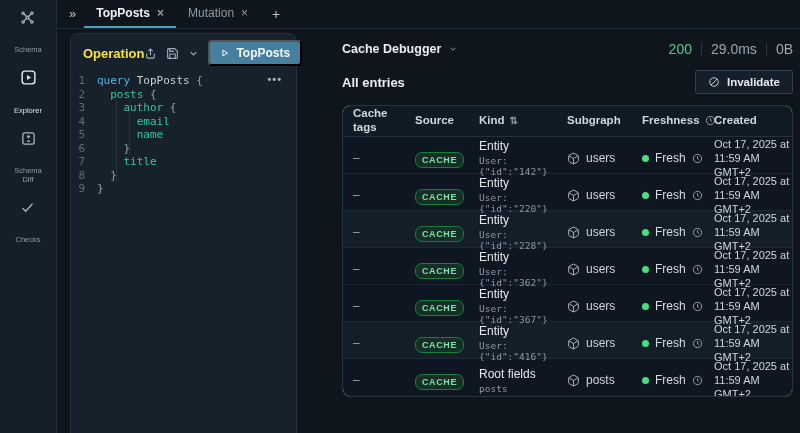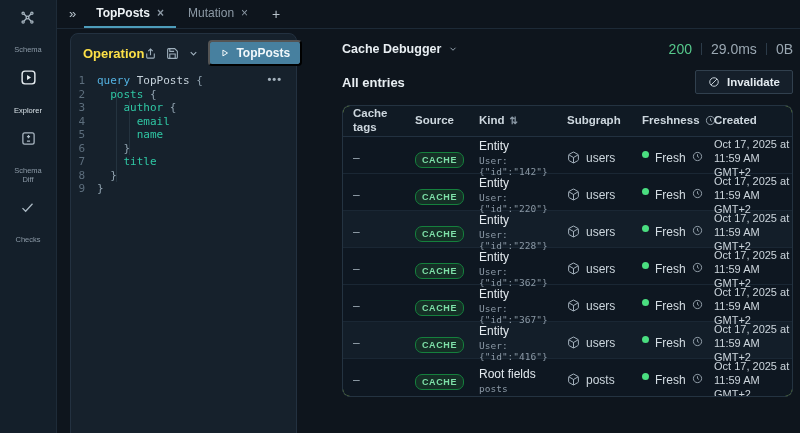--- a/index.html
+++ b/index.html
@@ -96,21 +96,21 @@
   .body-row:last-child { border-bottom:none; }
   .body-row.alt { background:#131e29; }
   .dash { color:#9aa7b2; font-size:12px; }
   .badge {
     display:inline-block; padding:2px 6px; font-size:9px; font-weight:bold;
     letter-spacing:0.6px; color:#7ee0a8; background:#152f26;
     border:1px solid #15803d; border-radius:7px;
   }
   .kind-title { font-size:12px; color:#e2e9ee; }
   .kind-detail { font-family:"DejaVu Sans Mono", monospace; font-size:9.5px; color:#8b99a6; margin-top:2px; }
-  .sub-cell, .fresh-cell { display:flex; gap:6px; }
+  .sub-cell, .fresh-cell { display:flex; align-items:center; gap:6px; }
   .sub-cell .ric { color:#a8b5c0; }
   .sub-label { font-size:12px; color:#ccd6dd; }
   .dot { width:7px; height:7px; border-radius:50%; background:#4ade80; }
   .fresh-label { font-size:12px; color:#d4dde3; }
   .fresh-cell .clock { color:#9aa7b2; }
   .created { font-size:11px; color:#ccd5dc; line-height:14px; }
   .head-iconic { display:flex; align-items:center; gap:5px; }
   .sort-glyph { font-size:10px; color:#8b99a6; }
   .head-iconic .ric { color:#9aa7b2; }
 </style>

